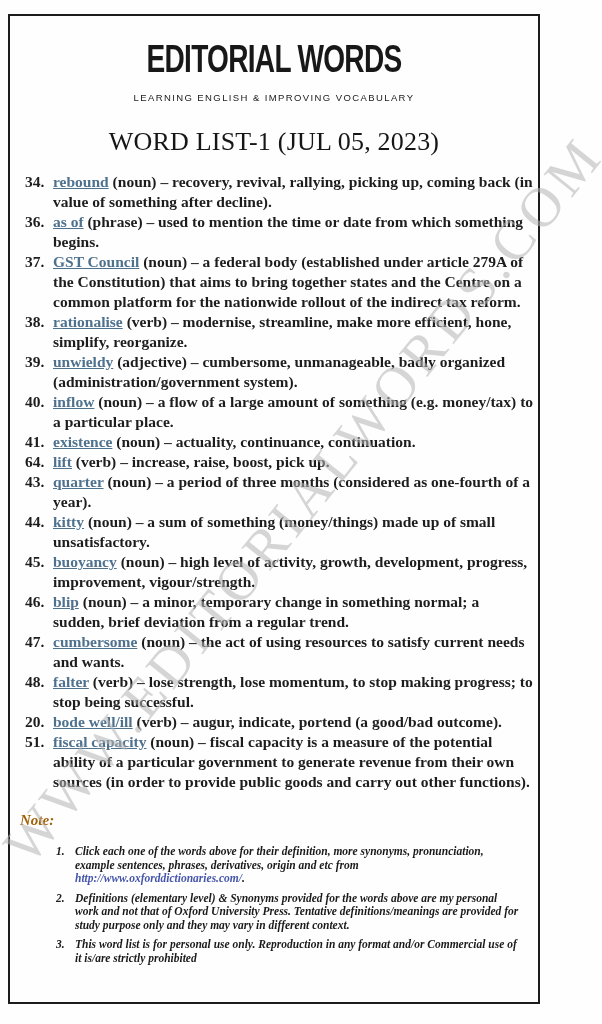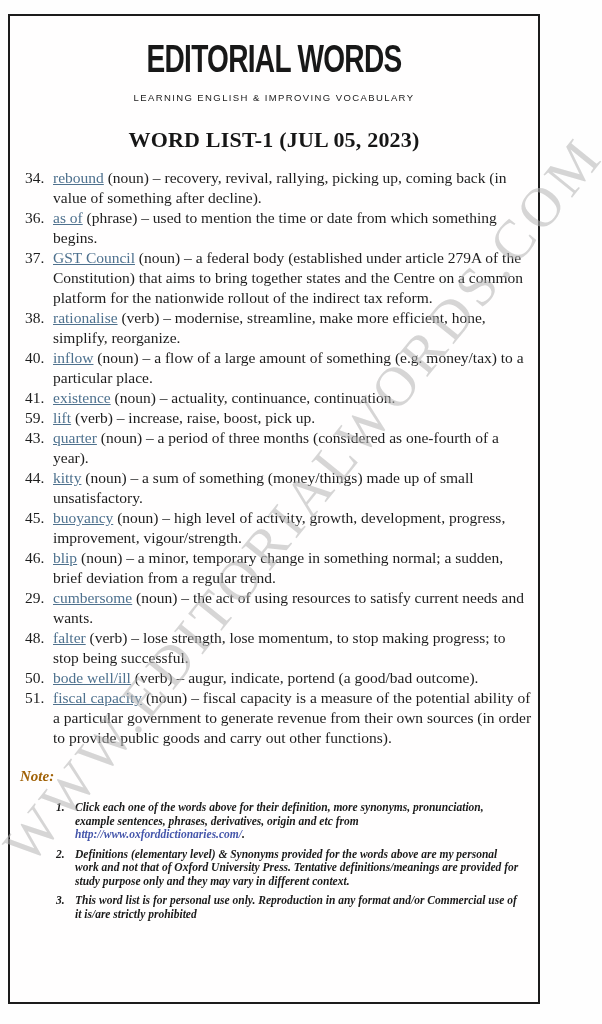--- a/index.html
+++ b/index.html
@@ -38,37 +38,38 @@
   .tagline {
     text-align: center;
     font-family: "Liberation Sans", sans-serif;
     font-size: 9.5px;
     letter-spacing: 1.4px;
     color: #202020;
     margin-top: 16px;
   }
   .list-title {
     text-align: center;
-    font-weight: 700;
-    font-size: 22px;
+    font-weight: 400;
+    font-size: 26px;
     letter-spacing: 0.2px;
     color: #161616;
     margin-top: 24px;
   }
   
   .word-list {
     margin-top: 15px;
     padding-left: 15px;
     padding-right: 4px;
   }
   .w-item {
     display: flex;
     font-size: 15.5px;
     line-height: 20px;
     color: var(--text, #1d1d1d);
+    font-weight: bold;
   }
   .w-num { flex: 0 0 28px; }
   .w-body { flex: 1; }
   .w-word {
     color: var(--word-link, #4e718e);
     text-decoration: underline;
     text-decoration-color: var(--word-link, #4e718e);
     cursor: pointer;
   }
   
@@ -132,57 +133,61 @@
         </div>
         <div class="w-item">
           <span class="w-num">37.</span>
           <span class="w-body"><a class="w-word">GST Council</a><span class="w-def"> (noun) – a federal body (established under article 279A of the Constitution) that aims to bring together states and the Centre on a common platform for the nationwide rollout of the indirect tax reform.</span></span>
         </div>
         <div class="w-item">
           <span class="w-num">38.</span>
           <span class="w-body"><a class="w-word">rationalise</a><span class="w-def"> (verb) – modernise, streamline, make more efficient, hone, simplify, reorganize.</span></span>
         </div>
         <div class="w-item">
+          <span class="w-num">39.</span>
+          <span class="w-body"><a class="w-word">unwieldy</a><span class="w-def"> (adjective) – cumbersome, unmanageable, badly organized (administration/government system).</span></span>
+        </div>
+        <div class="w-item">
           <span class="w-num">40.</span>
           <span class="w-body"><a class="w-word">inflow</a><span class="w-def"> (noun) – a flow of a large amount of something (e.g. money/tax) to a particular place.</span></span>
         </div>
         <div class="w-item">
           <span class="w-num">41.</span>
           <span class="w-body"><a class="w-word">existence</a><span class="w-def"> (noun) – actuality, continuance, continuation.</span></span>
         </div>
         <div class="w-item">
-          <span class="w-num">59.</span>
+          <span class="w-num">64.</span>
           <span class="w-body"><a class="w-word">lift</a><span class="w-def"> (verb) – increase, raise, boost, pick up.</span></span>
         </div>
         <div class="w-item">
           <span class="w-num">43.</span>
           <span class="w-body"><a class="w-word">quarter</a><span class="w-def"> (noun) – a period of three months (considered as one-fourth of a year).</span></span>
         </div>
         <div class="w-item">
           <span class="w-num">44.</span>
           <span class="w-body"><a class="w-word">kitty</a><span class="w-def"> (noun) – a sum of something (money/things) made up of small unsatisfactory.</span></span>
         </div>
         <div class="w-item">
           <span class="w-num">45.</span>
           <span class="w-body"><a class="w-word">buoyancy</a><span class="w-def"> (noun) – high level of activity, growth, development, progress, improvement, vigour/strength.</span></span>
         </div>
         <div class="w-item">
           <span class="w-num">46.</span>
           <span class="w-body"><a class="w-word">blip</a><span class="w-def"> (noun) – a minor, temporary change in something normal; a sudden, brief deviation from a regular trend.</span></span>
         </div>
         <div class="w-item">
-          <span class="w-num">29.</span>
+          <span class="w-num">47.</span>
           <span class="w-body"><a class="w-word">cumbersome</a><span class="w-def"> (noun) – the act of using resources to satisfy current needs and wants.</span></span>
         </div>
         <div class="w-item">
           <span class="w-num">48.</span>
           <span class="w-body"><a class="w-word">falter</a><span class="w-def"> (verb) – lose strength, lose momentum, to stop making progress; to stop being successful.</span></span>
         </div>
         <div class="w-item">
-          <span class="w-num">50.</span>
+          <span class="w-num">20.</span>
           <span class="w-body"><a class="w-word">bode well/ill</a><span class="w-def"> (verb) – augur, indicate, portend (a good/bad outcome).</span></span>
         </div>
         <div class="w-item">
           <span class="w-num">51.</span>
           <span class="w-body"><a class="w-word">fiscal capacity</a><span class="w-def"> (noun) – fiscal capacity is a measure of the potential ability of a particular government to generate revenue from their own sources (in order to provide public goods and carry out other functions).</span></span>
         </div>
       </div>
 
     <div class="note-section">
       <div class="note-heading">Note:</div>

